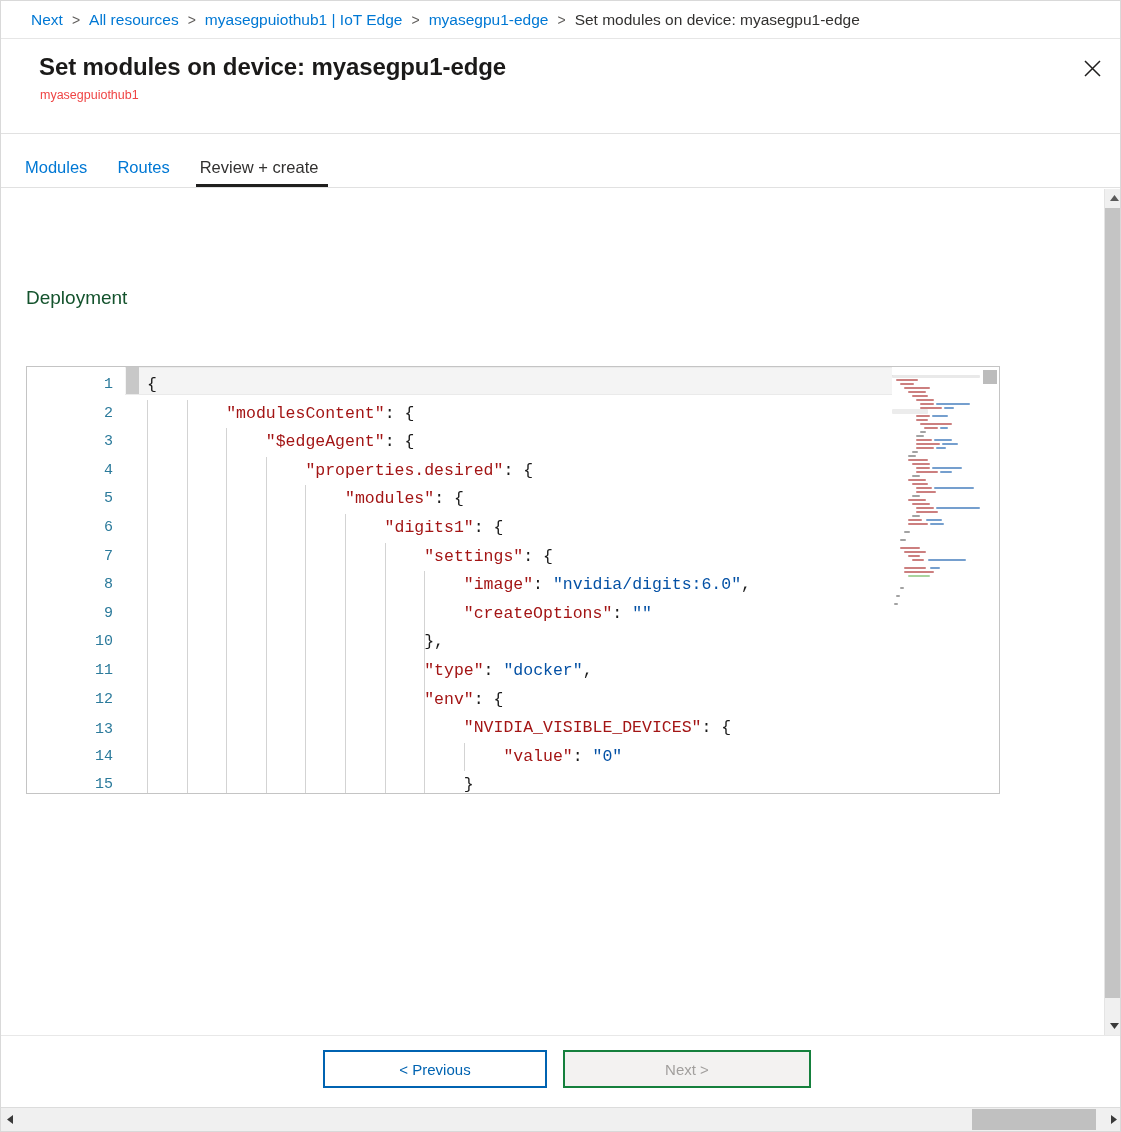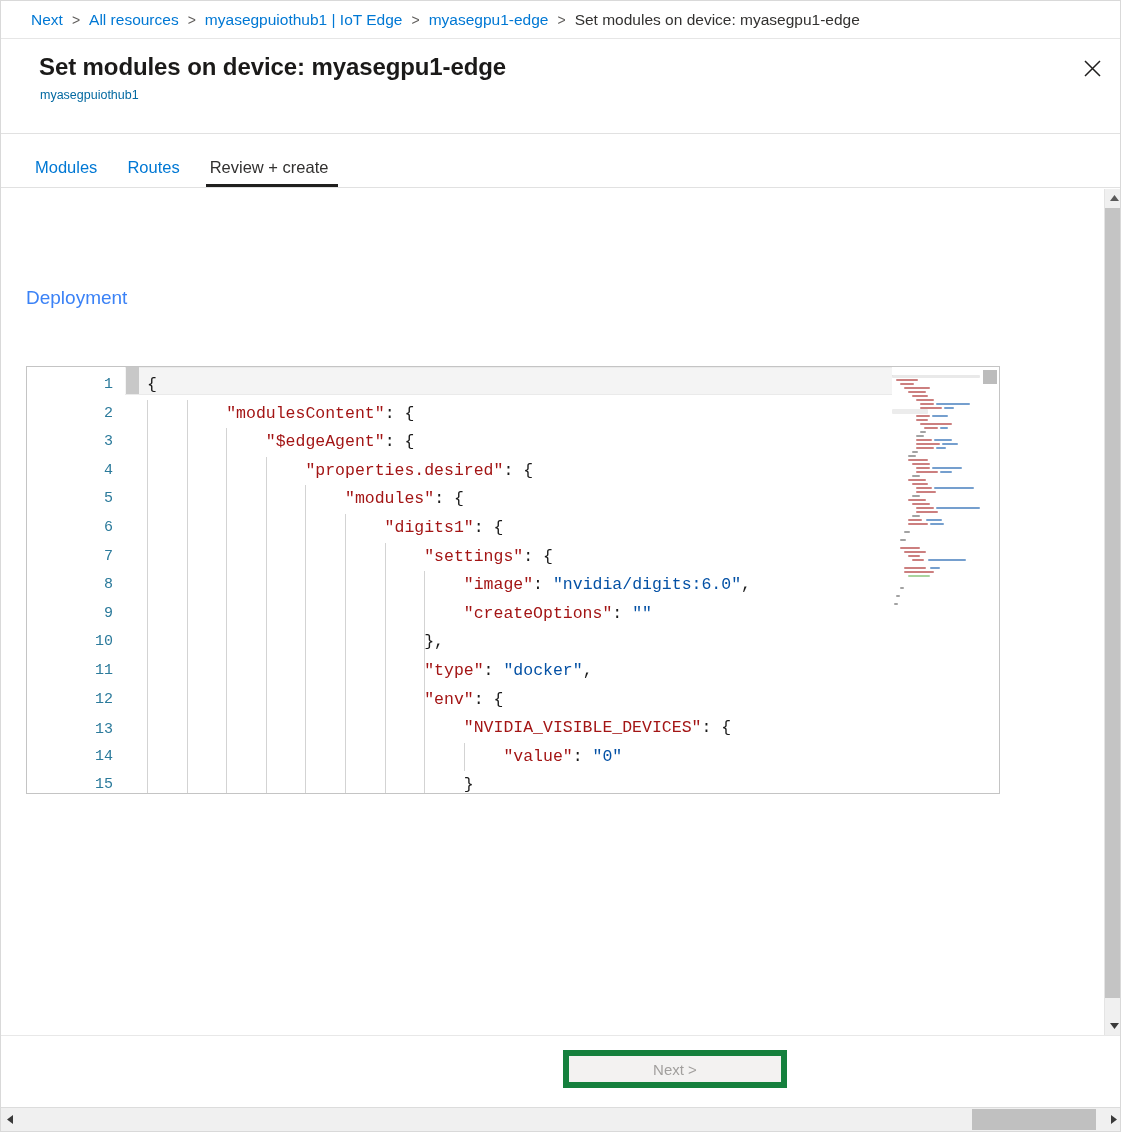--- a/index.html
+++ b/index.html
@@ -42,37 +42,37 @@
     background: #ffffff;
     border-bottom: 1px solid #e1e1e1;
   }
   .header-title {
     position: absolute; left: 38px; top: 13px;
     font-size: 24px; font-weight: bold; color: #1b1a19;
     letter-spacing: -0.1px;
   }
   .header-sub {
     position: absolute; left: 39px; top: 48px;
-    font-size: 12.5px; color: #0369a1;
+    font-size: 12.5px; color: #ef4444;
   }
   .close-btn {
     position: absolute; right: 10px; top: 8px;
     width: 40px; height: 40px;
     display: flex; align-items: center; justify-content: center;
     cursor: pointer; background: transparent; border: none;
   }
   .close-btn svg { display: block; }
 
   
   .tabs {
     position: absolute; left: 0; top: 134px;
     width: 1121px; height: 53px;
     background: #ffffff;
     display: flex; align-items: flex-end;
-    padding-left: 22px;
+    padding-left: 12px;
     border-bottom: 1px solid #e1e1e1;
   }
   .tab {
     font-size: 16.5px;
     color: #0078d4;
     padding: 0 12px 10px 12px;
     margin-right: 6px;
     cursor: pointer;
     position: relative;
   }
@@ -123,21 +123,21 @@
     border-top: 1px solid #cfe3b4;
   }
   .check-icon { width: 24px; height: 24px; flex: 0 0 24px; }
   .validation-text {
     font-size: 16px; color: #201f1e; margin-left: 13px;
   }
 
   
   .sec-title {
     position: absolute; left: 25px; top: 98px;
-    font-size: 19px; color: #3b82f6; font-weight: normal;
+    font-size: 19px; color: #14532d; font-weight: normal;
   }
   .sec-desc {
     position: absolute; left: 25px; top: 133px;
     font-size: 14.5px; color: #323130;
   }
 
   
   .editor {
     position: absolute; left: 25px; top: 177px;
     width: 974px; height: 428px;
@@ -232,23 +232,23 @@
     background: #0063b1; color: #ffffff;
     border: 3px solid #e81123;
     font-weight: bold;
   }
   .btn-prev {
     left: 322px; width: 224px;
     background: #ffffff; color: #0063b1;
     border: 2px solid #0063b1;
   }
   .btn-next {
-    left: 562px; width: 224px;
+    left: 562px; width: 248px;
     background: #f3f2f1; color: #a19f9d;
-    border: 6px solid #15803d;
+    border: 2px solid #15803d;
     cursor: default;
   }
 
   
   .hscroll {
     position: absolute; left: 0; bottom: 0;
     width: 1121px; height: 24px;
     background: #f0f0f0;
     border-top: 1px solid #dcdcdc;
   }
@@ -435,20 +435,21 @@
       <div class="vscroll-thumb"></div>
       <div class="vscroll-arrow bottom">
         <svg width="9" height="6" viewBox="0 0 9 6">
             <path d="M0 0 L9 0 L4.5 6 Z" fill="#3a3a3a"></path>
           </svg>
       </div>
     </div>
   </div>
 
   <div class="footer">
+    <div class="btn btn-prev">&lt; Previous</div>
     <div class="btn btn-next">Next &gt;</div>
   </div>
 
   <div class="hscroll">
     <div class="hscroll-arrow left">
       <svg width="6" height="9" viewBox="0 0 6 9">
           <path d="M6 0 L6 9 L0 4.5 Z" fill="#3a3a3a"></path>
         </svg>
     </div>
     <div class="hscroll-thumb"></div>

